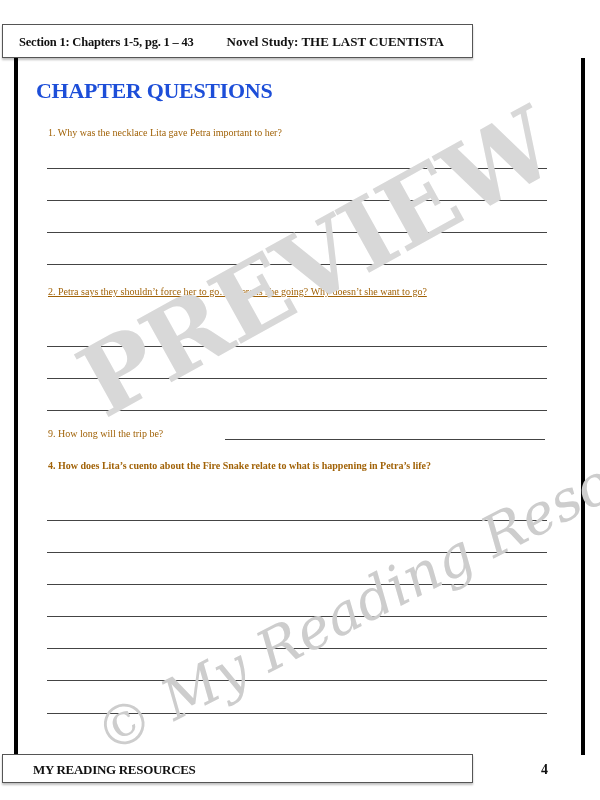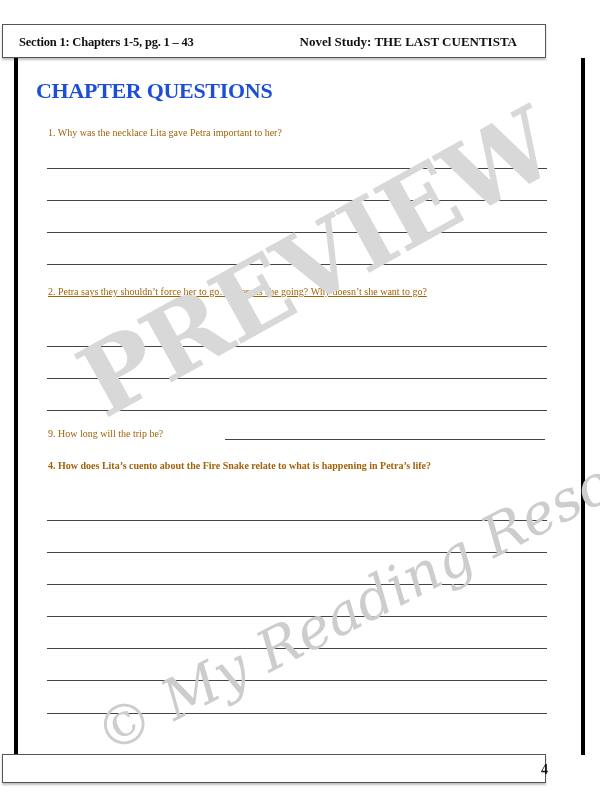--- a/index.html
+++ b/index.html
@@ -19,21 +19,21 @@
       position: absolute;
       width: 4px;
       background: #000;
     }
     .frame-left { left: 14px; top: 58px; height: 697px; }
     .frame-right { left: 581px; top: 58px; height: 697px; }
 
     .band {
       position: absolute;
       left: 2px;
-      width: 544px;
+      width: 471px;
       background: #fff;
       border: 1px solid #555;
       box-shadow: 0 2px 2px rgba(0,0,0,0.25);
       box-sizing: border-box;
       z-index: 3;
     }
     .header-band { top: 24px; height: 34px; }
     .footer-band { top: 754px; height: 29px; }
 
     .header-left {
@@ -172,14 +172,15 @@
 <div class="answer-line" style="top:584px"></div>
 <div class="answer-line" style="top:616px"></div>
 <div class="answer-line" style="top:648px"></div>
 <div class="answer-line" style="top:680px"></div>
 <div class="answer-line" style="top:713px"></div>
 
 <div class="watermark wm-preview">PREVIEW</div>
 <div class="watermark wm-brand">© My Reading Resources</div>
 
 <div class="band footer-band">
+  <span class="footer-left">MY READING RESOURCES</span>
   <span class="footer-right">4</span>
 </div>
 
 </body></html>

